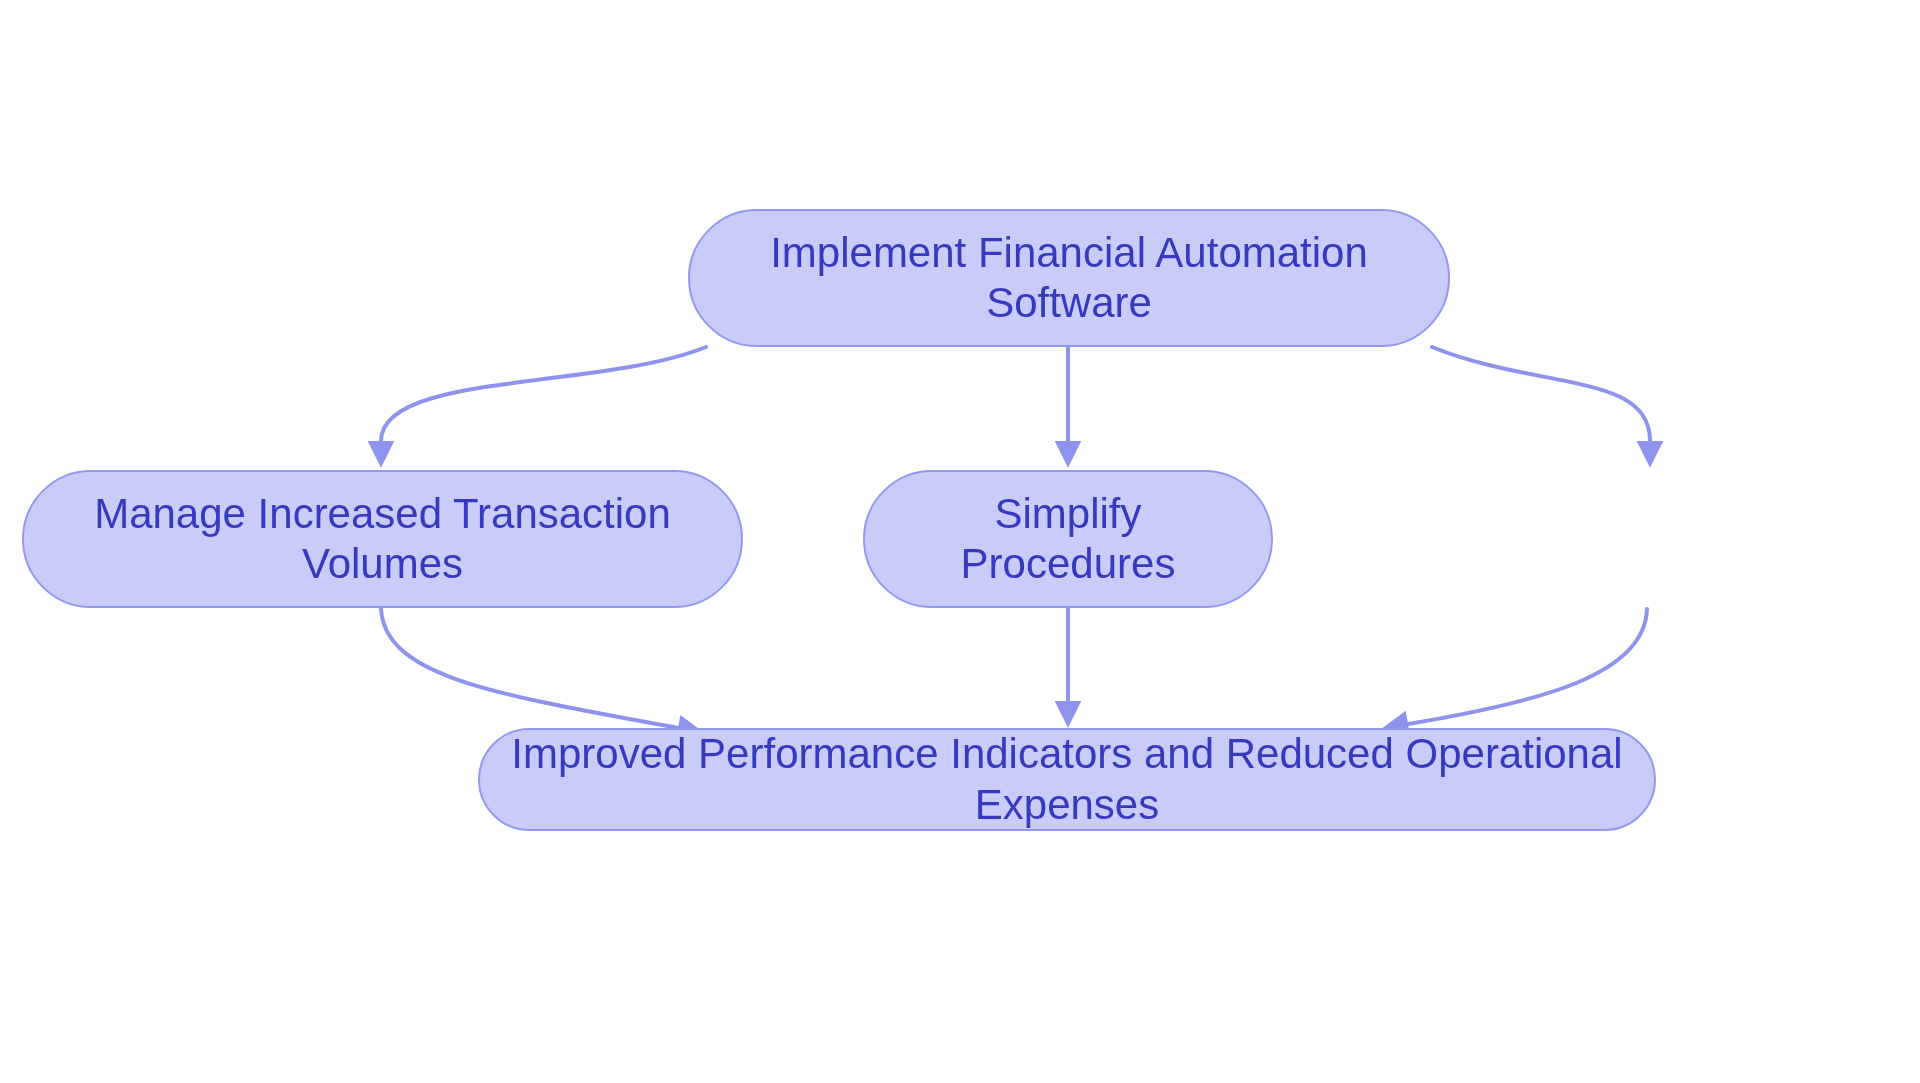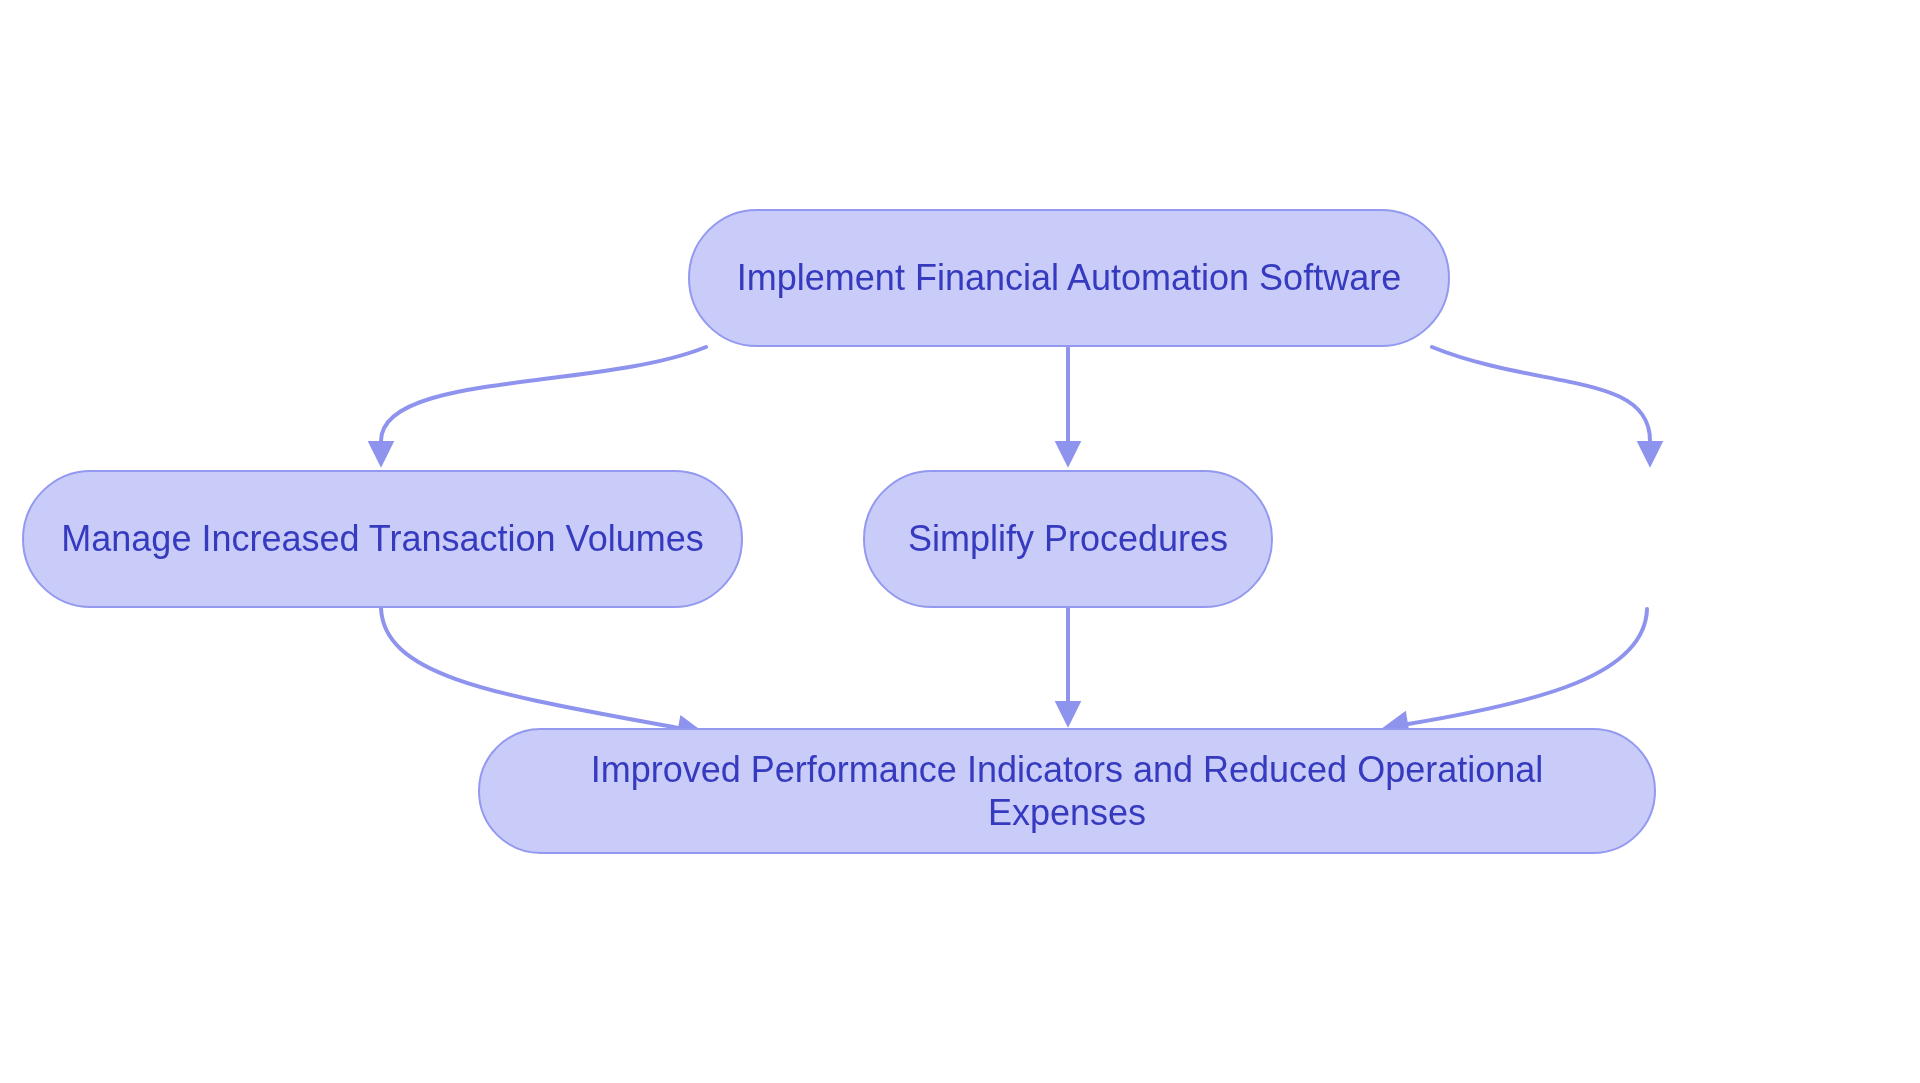--- a/index.html
+++ b/index.html
@@ -27,29 +27,29 @@
     position: absolute;
     box-sizing: border-box;
     background: #c9ccf8;
     border: 2px solid #9399f0;
     border-radius: 69px;
     display: flex;
     align-items: center;
     justify-content: center;
     text-align: center;
     color: #363abf;
-    font-size: 36px;
+    font-size: 42px;
     line-height: 1.2;
     padding: 5px 30px;
   }
   .node-root    { left: 688px;  top: 209px; width: 762px;  height: 138px; }
   .node-left    { left: 22px;   top: 470px; width: 721px;  height: 138px; }
   .node-center  { left: 863px;  top: 470px; width: 410px;  height: 138px; }
   .node-right   { left: 1395px; top: 470px; width: 507px;  height: 138px; }
-  .node-outcome { left: 478px;  top: 728px; width: 1178px; height: 126px; }
+  .node-outcome { left: 478px;  top: 728px; width: 1178px; height: 103px; }
   .edge-path {
     fill: none;
     stroke: #8e94ee;
     stroke-width: 4px;
     stroke-linecap: round;
   }
 </style>
 </head>
 <body>
 

